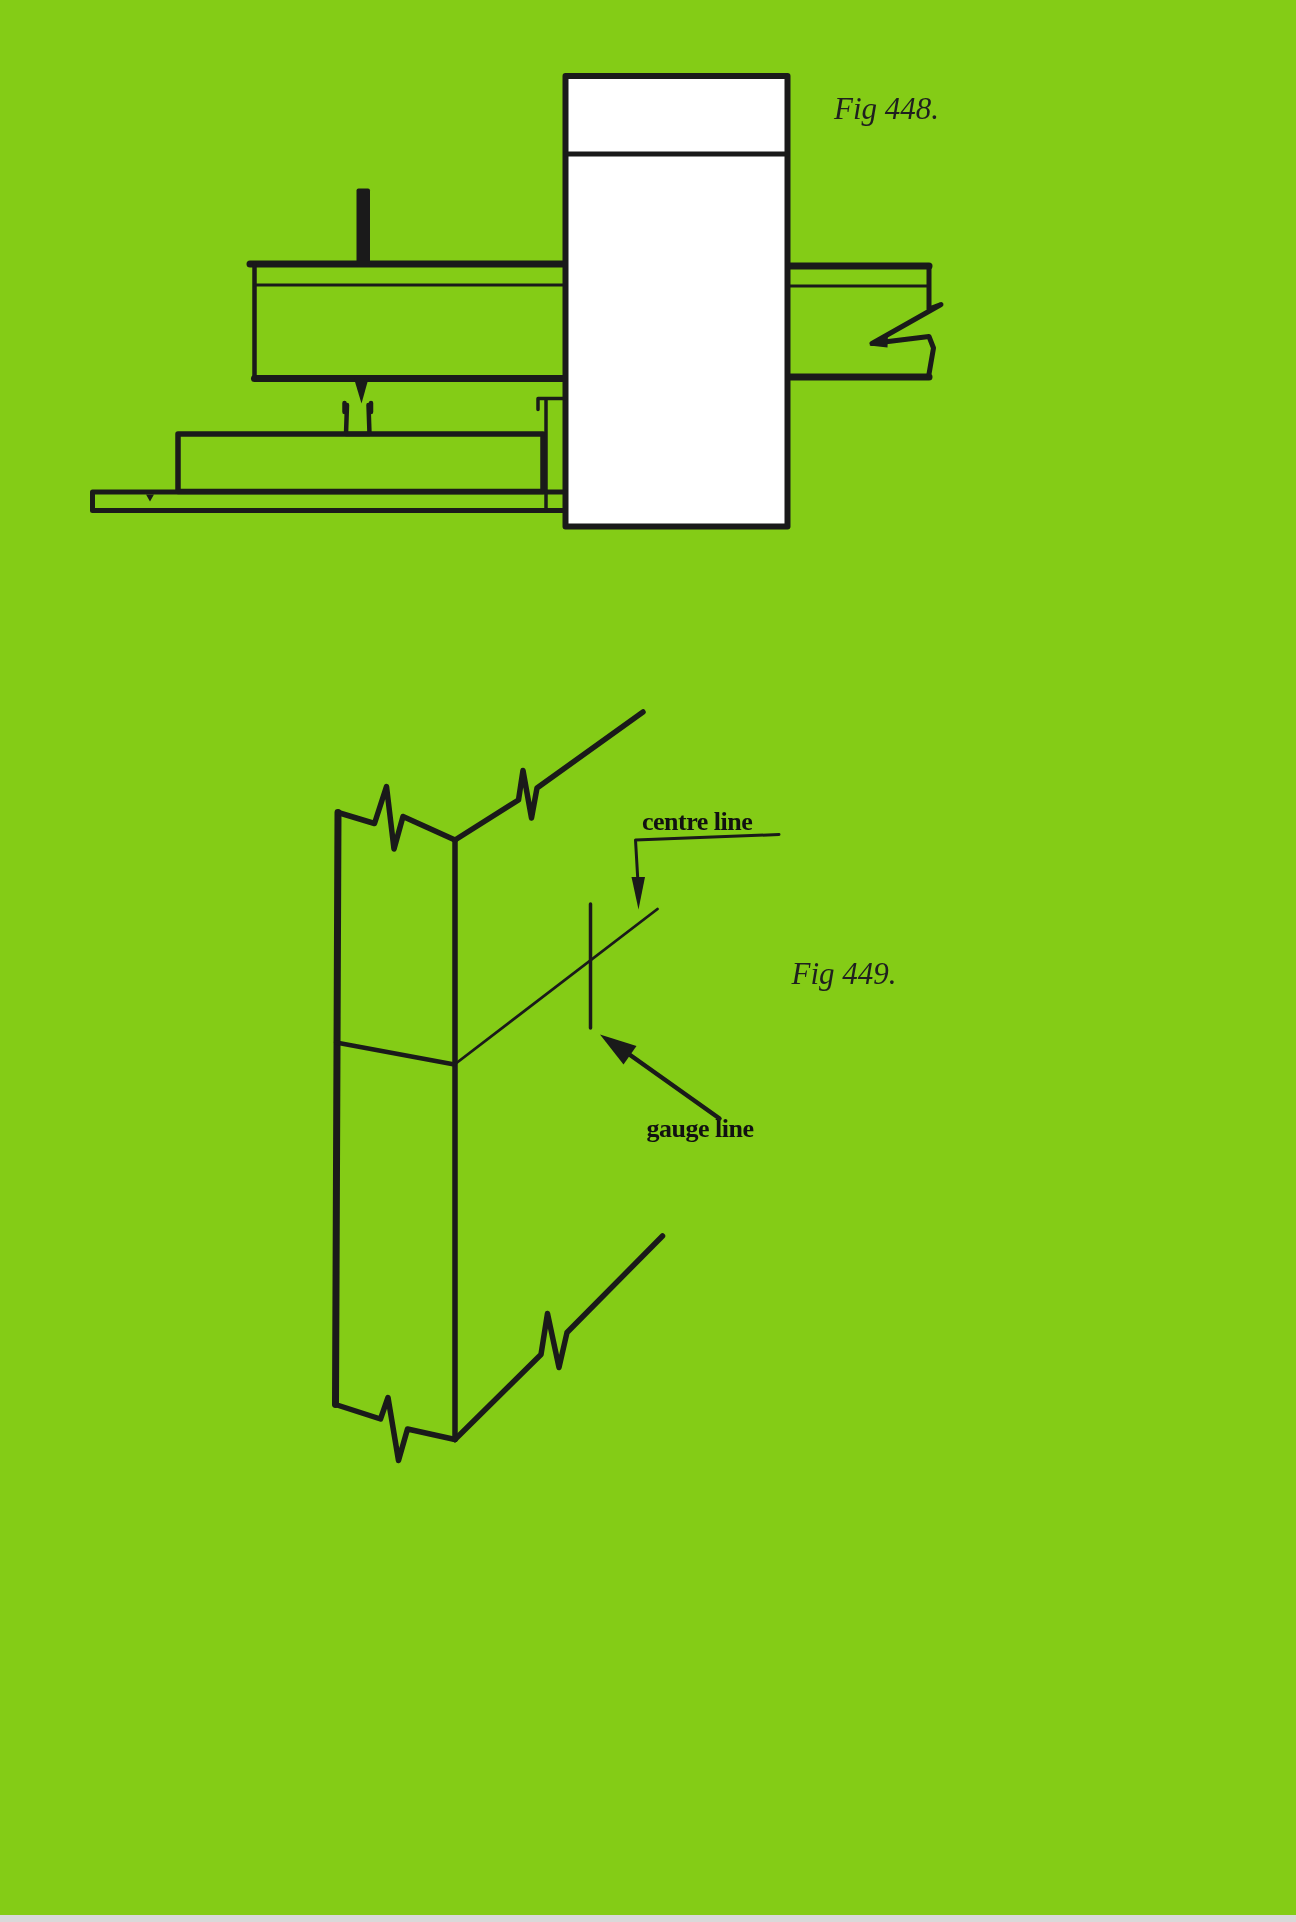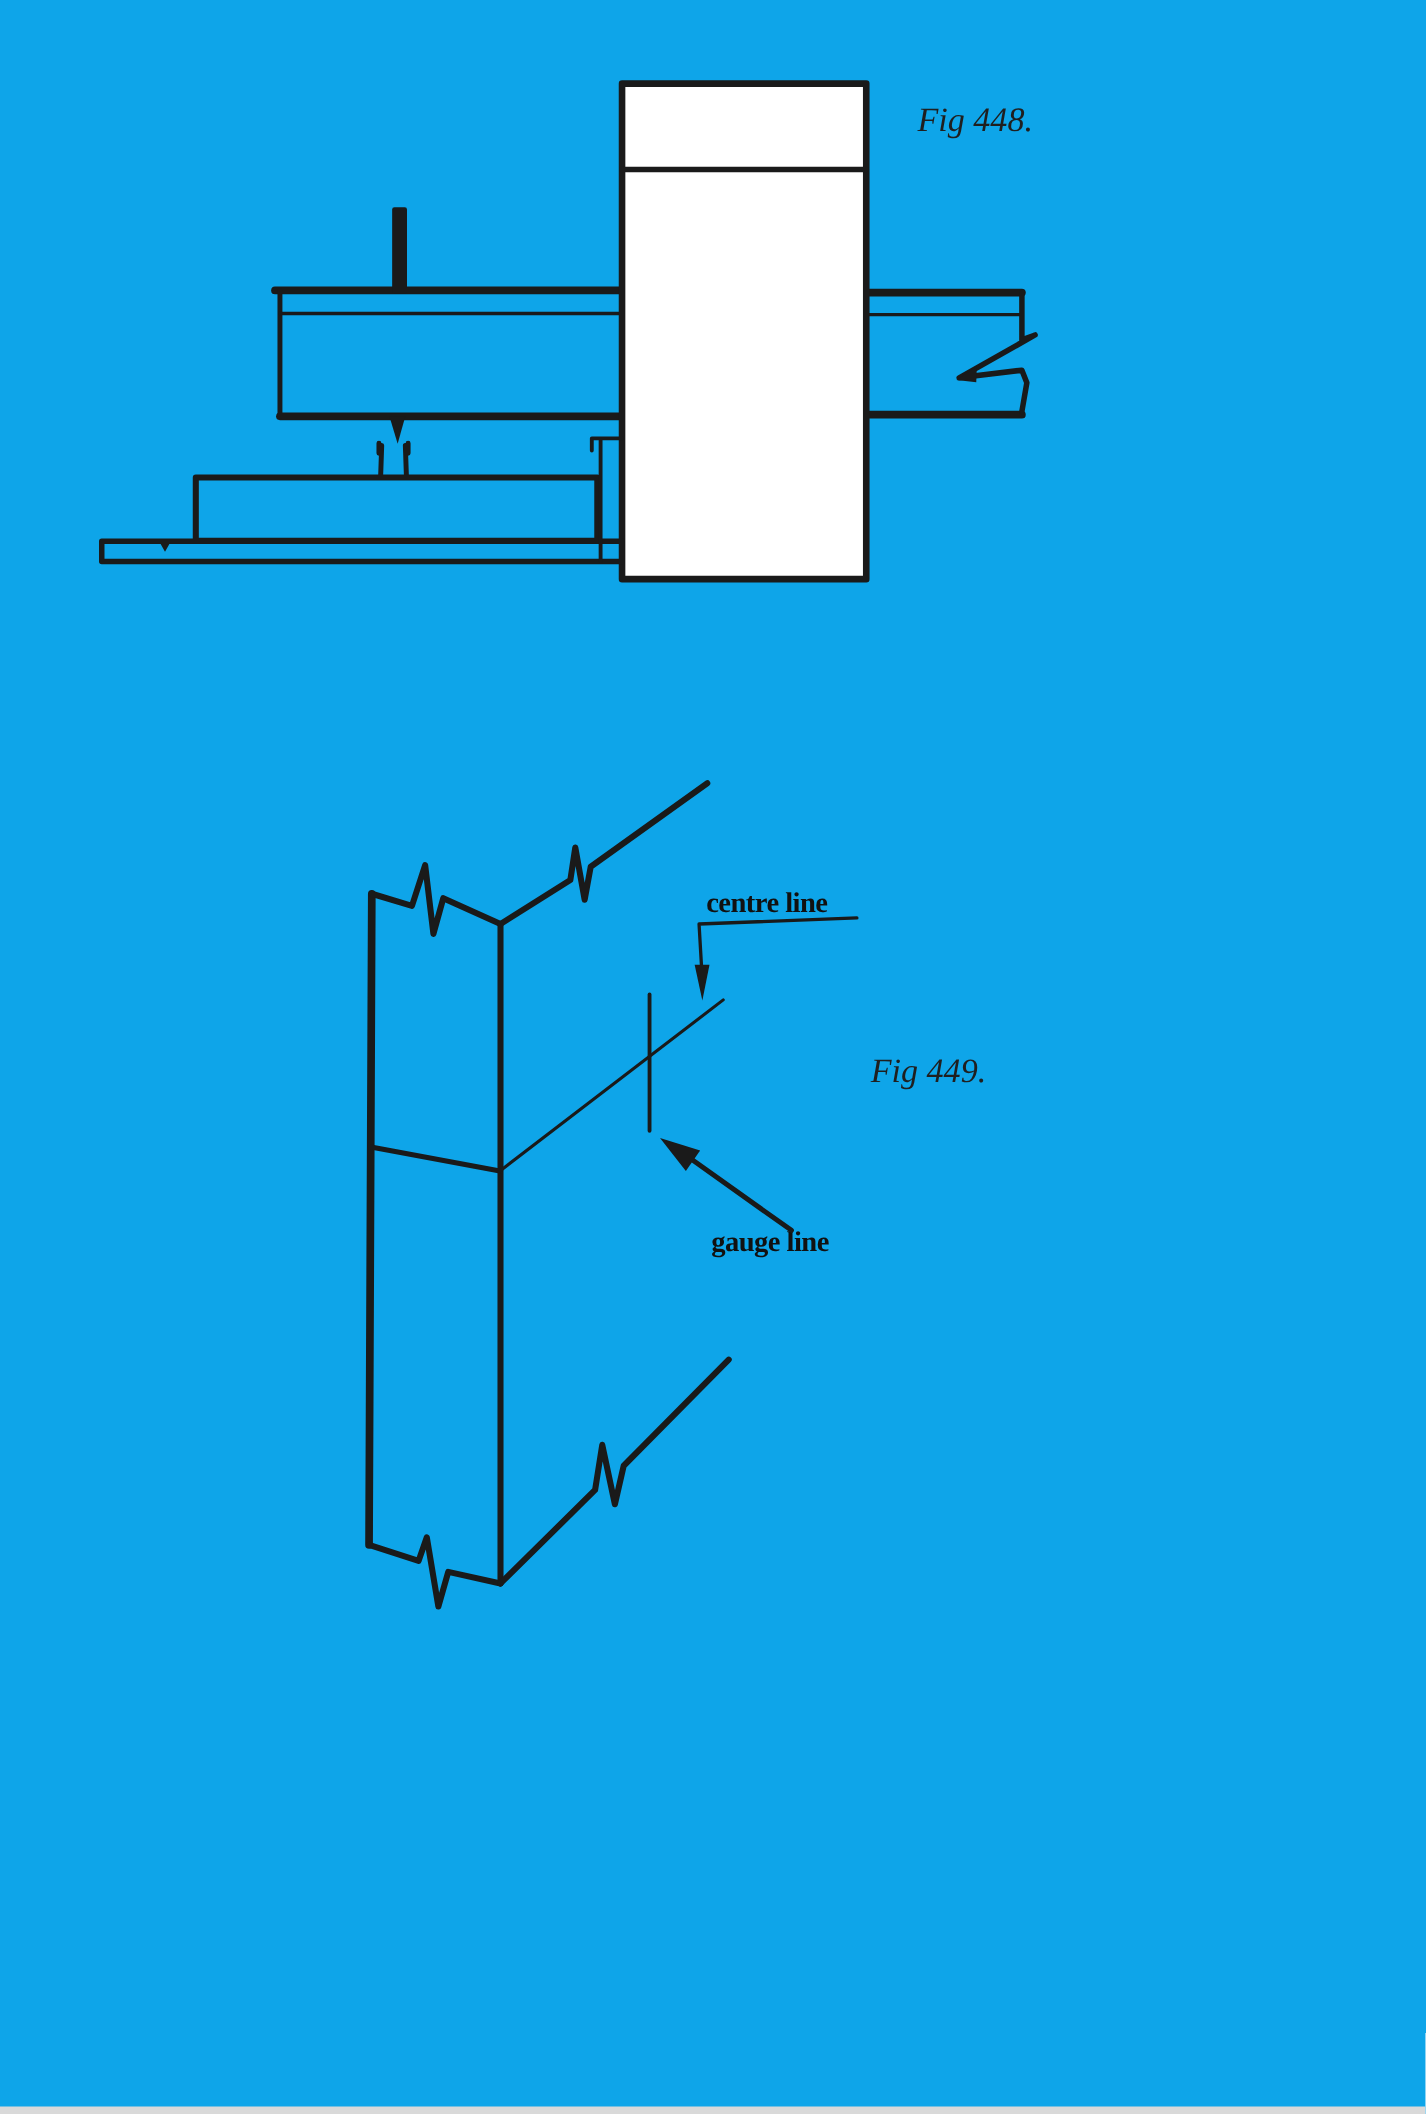--- a/index.html
+++ b/index.html
@@ -4,21 +4,21 @@
 <style>
   html, body {
     margin: 0;
     padding: 0;
     background: #ffffff;
   }
   .page {
     position: relative;
     width: 1296px;
     height: 1922px;
-    background: #0ea5e9;
+    background: #84cc16;
     overflow: hidden;
     font-family: "Liberation Serif", serif;
   }
   svg { display: block; }
   .ink-stroke {
     fill: none;
     stroke: #1a1a1a;
     stroke-linecap: round;
     stroke-linejoin: round;
   }

